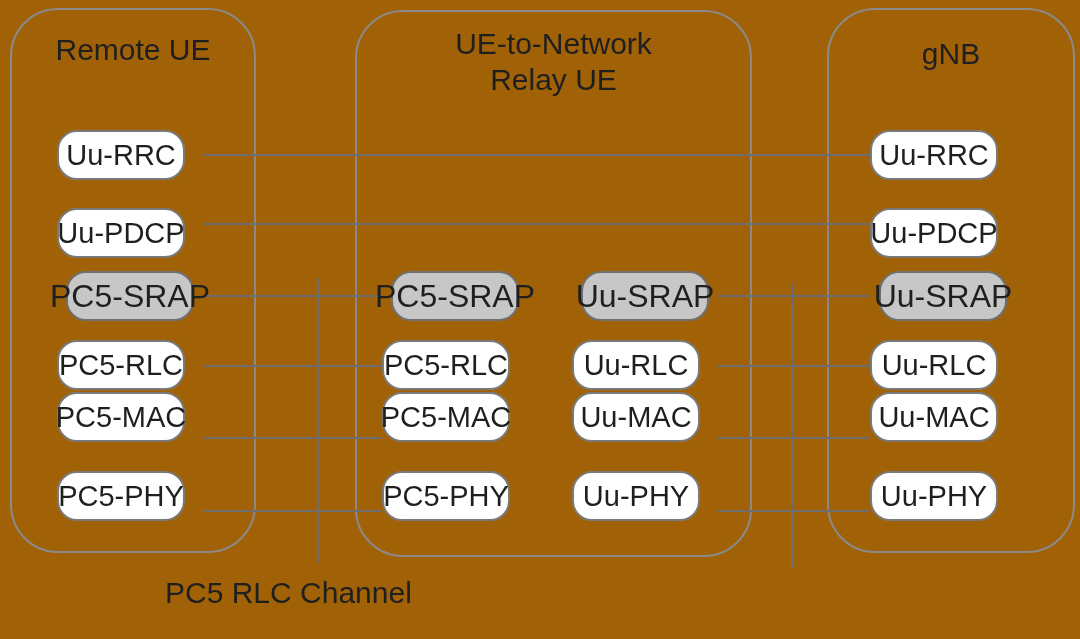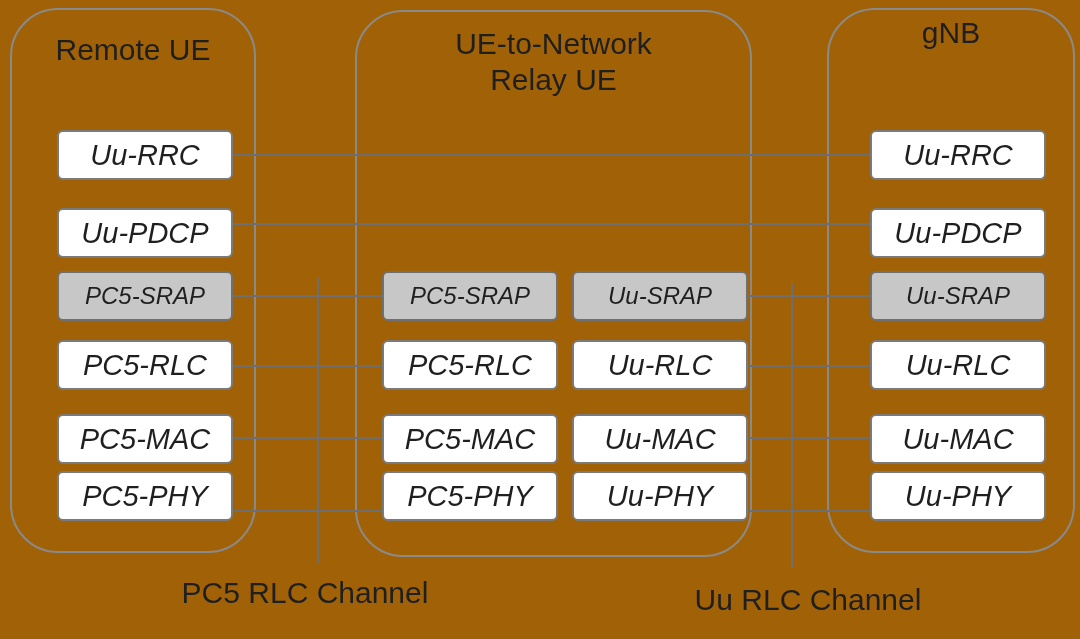--- a/index.html
+++ b/index.html
@@ -32,76 +32,75 @@
     color: var(--text, #1f1f1f);
   }
   .pline {
     position: absolute;
     background: var(--line, #6e6e6e);
   }
   .h { height: 2px; }
   .v { width: 2px; }
   .pbox {
     position: absolute;
-    width: 176px;
+    width: 128px;
     height: 50px;
     box-sizing: border-box;
     background: var(--box-fill, #ffffff);
     border: 2.5px solid var(--box-border, #7a7a7a);
-    border-radius: 6px;
+    border-radius: 20px;
     display: flex;
     align-items: center;
     justify-content: center;
     font-size: 29px;
     color: var(--text, #1f1f1f);
     white-space: nowrap;
-    font-style: italic;
   }
   .srap {
     background: var(--srap-fill, #c7c7c7);
     border-color: var(--srap-border, #707070);
-    font-size: 24px;
+    font-size: 32px;
+    margin-left: 9px;
   }
   .channel-label {
     position: absolute;
     width: 280px;
-    text-align: center;
     font-size: 30px;
     color: var(--text, #1f1f1f);
     white-space: nowrap;
   }
   
   .col-remote { left: 57px; }
   .col-relay-pc5 { left: 382px; }
   .col-relay-uu { left: 572px; }
   .col-gnb { left: 870px; }
   
   .row-rrc  { top: 130px; }
   .row-pdcp { top: 208px; }
   .row-srap { top: 271px; }
   .row-rlc  { top: 340px; }
-  .row-mac  { top: 414px; text-align: center; }
+  .row-mac  { top: 392px; text-align: center; }
   .row-phy  { top: 471px; }
 </style>
 </head>
 <body>
 
 <div class="canvas">
 
   <div class="container" style="left:10px; top:8px; width:246px; height:545px;">
     <div class="container-title" style="top:22px;">Remote UE</div>
   </div>
 
   <div class="container" style="left:355px; top:10px; width:397px; height:547px;">
     <div class="container-title" style="top:50px;">Relay UE</div>
     <div class="container-title" style="top:14px;">UE-to-Network</div>
   </div>
 
   <div class="container" style="left:827px; top:8px; width:248px; height:545px;">
-    <div class="container-title" style="top:5px;">gNB</div>
+    <div class="container-title" style="top:26px;">gNB</div>
   </div>
 
   <div class="pline h" style="left:203px; top:154px; width:667px;"></div>
   <div class="pline h" style="left:203px; top:223px; width:667px;"></div>
 
   <div class="pline h" style="left:203px; top:295px; width:179px;"></div>
   <div class="pline h" style="left:203px; top:365px; width:179px;"></div>
   <div class="pline h" style="left:203px; top:437px; width:179px;"></div>
   <div class="pline h" style="left:203px; top:510px; width:179px;"></div>
 
@@ -131,15 +130,14 @@
   <div class="pbox col-relay-uu row-phy">Uu-PHY</div>
 
   <div class="pbox col-gnb row-rrc">Uu-RRC</div>
   <div class="pbox col-gnb row-pdcp">Uu-PDCP</div>
   <div class="pbox col-gnb row-srap srap">Uu-SRAP</div>
   <div class="pbox col-gnb row-rlc">Uu-RLC</div>
   <div class="pbox col-gnb row-mac">Uu-MAC</div>
   <div class="pbox col-gnb row-phy">Uu-PHY</div>
 
   <div class="channel-label" style="left:165px; top:576px;">PC5 RLC Channel</div>
-  <div class="channel-label" style="left:668px; top:583px;">Uu RLC Channel</div>
 
 </div>
 
 </body></html>

